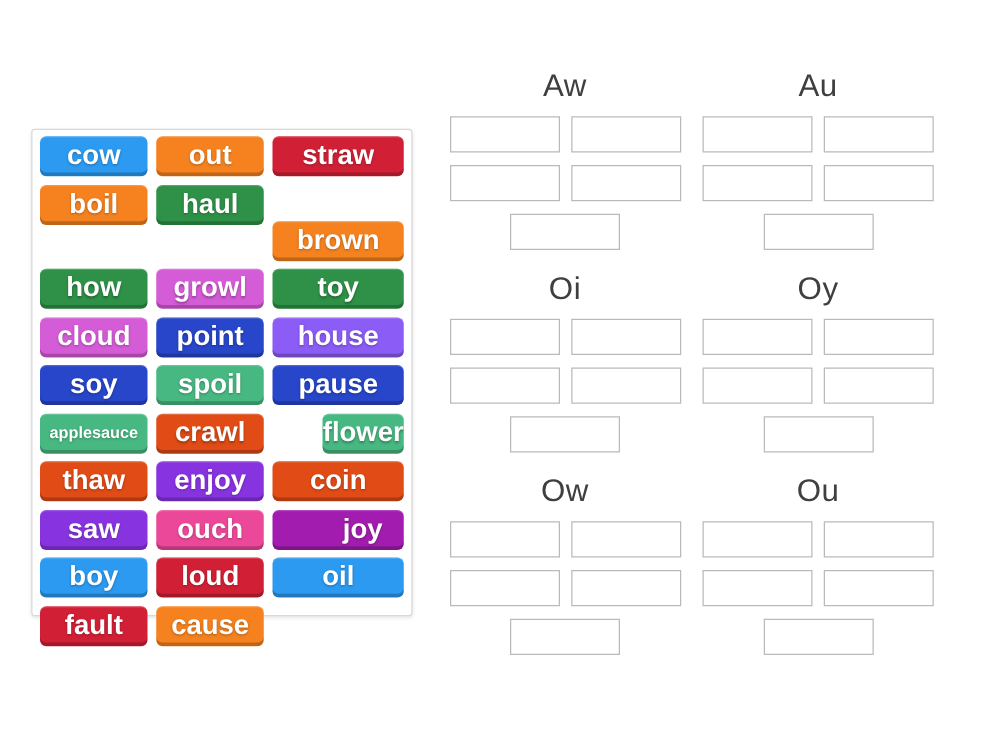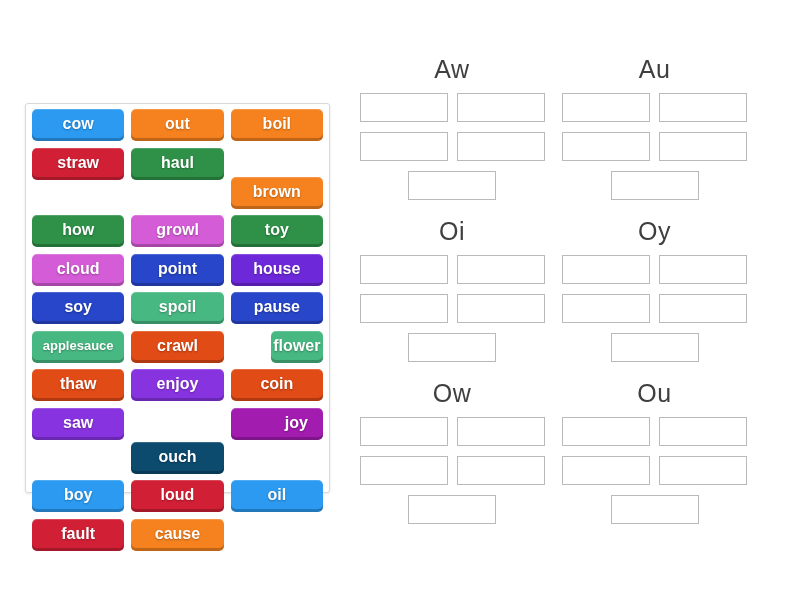--- a/index.html
+++ b/index.html
@@ -35,21 +35,21 @@
     row-gap: 6.5px;
     padding: 5px 6px;
     align-content: space-between;
   }
   .tile {
     height: 32px;
     box-sizing: border-box;
     border-radius: 5px;
     color: #ffffff;
     font-weight: bold;
-    font-size: 16px;
+    font-size: 22px;
     display: flex;
     align-items: center;
     justify-content: center;
     padding-bottom: 2px;
     text-shadow: 0 1px 2px rgba(0,0,0,0.3);
     box-shadow: inset 0 -3px 0 rgba(0,0,0,0.22),
                 inset 0 1px 0 rgba(255,255,255,0.18);
     cursor: grab;
     user-select: none;
     white-space: nowrap;
@@ -101,41 +101,41 @@
     background: #ffffff;
   }
 </style>
 </head>
 <body>
 
 <div class="board">
   <div class="word-bank" id="word-bank">
       <div class="tile" style="background: rgb(43, 154, 240);">cow</div>
       <div class="tile" style="background: rgb(245, 130, 31);">out</div>
+      <div class="tile" style="background: rgb(209, 32, 53);">straw</div>
       <div class="tile" style="background: rgb(245, 130, 31);">boil</div>
-      <div class="tile" style="background: rgb(209, 32, 53);">straw</div>
       <div class="tile" style="background: rgb(46, 145, 71);">haul</div>
       <div class="tile" style="background: rgb(245, 130, 31); margin-top: 29px;">brown</div>
       <div class="tile" style="background: rgb(46, 145, 71);">how</div>
       <div class="tile" style="background: rgb(212, 92, 214);">growl</div>
       <div class="tile" style="background: rgb(46, 145, 71);">toy</div>
       <div class="tile" style="background: rgb(212, 92, 214);">cloud</div>
       <div class="tile" style="background: rgb(39, 70, 201);">point</div>
-      <div class="tile" style="background: #6d28d9;">house</div>
+      <div class="tile" style="background: #8b5cf6;">house</div>
       <div class="tile" style="background: rgb(39, 70, 201);">soy</div>
       <div class="tile" style="background: rgb(72, 184, 130);">spoil</div>
       <div class="tile" style="background: rgb(39, 70, 201);">pause</div>
       <div class="tile small" style="background: rgb(72, 184, 130);">applesauce</div>
       <div class="tile" style="background: rgb(224, 75, 22);">crawl</div>
       <div class="tile" style="background: rgb(72, 184, 130); margin-left: 40px;">flower</div>
       <div class="tile" style="background: rgb(224, 75, 22);">thaw</div>
       <div class="tile" style="background: rgb(136, 51, 224);">enjoy</div>
       <div class="tile" style="background: rgb(224, 75, 22);">coin</div>
       <div class="tile" style="background: rgb(136, 51, 224);">saw</div>
-      <div class="tile" style="background: #0c4a6e; margin-top: 34px;">ouch</div>
+      <div class="tile" style="background: #ec4899;">ouch</div>
       <div class="tile" style="background: #a21caf; padding-left: 39px;">joy</div>
       <div class="tile" style="background: rgb(43, 154, 240);">boy</div>
       <div class="tile" style="background: rgb(209, 32, 53);">loud</div>
       <div class="tile" style="background: rgb(43, 154, 240);">oil</div>
       <div class="tile" style="background: rgb(209, 32, 53);">fault</div>
       <div class="tile" style="background: rgb(245, 130, 31);">cause</div>
     </div>
   <div class="groups" id="groups">
       <div class="group">
         <div class="group-label">Aw</div>

